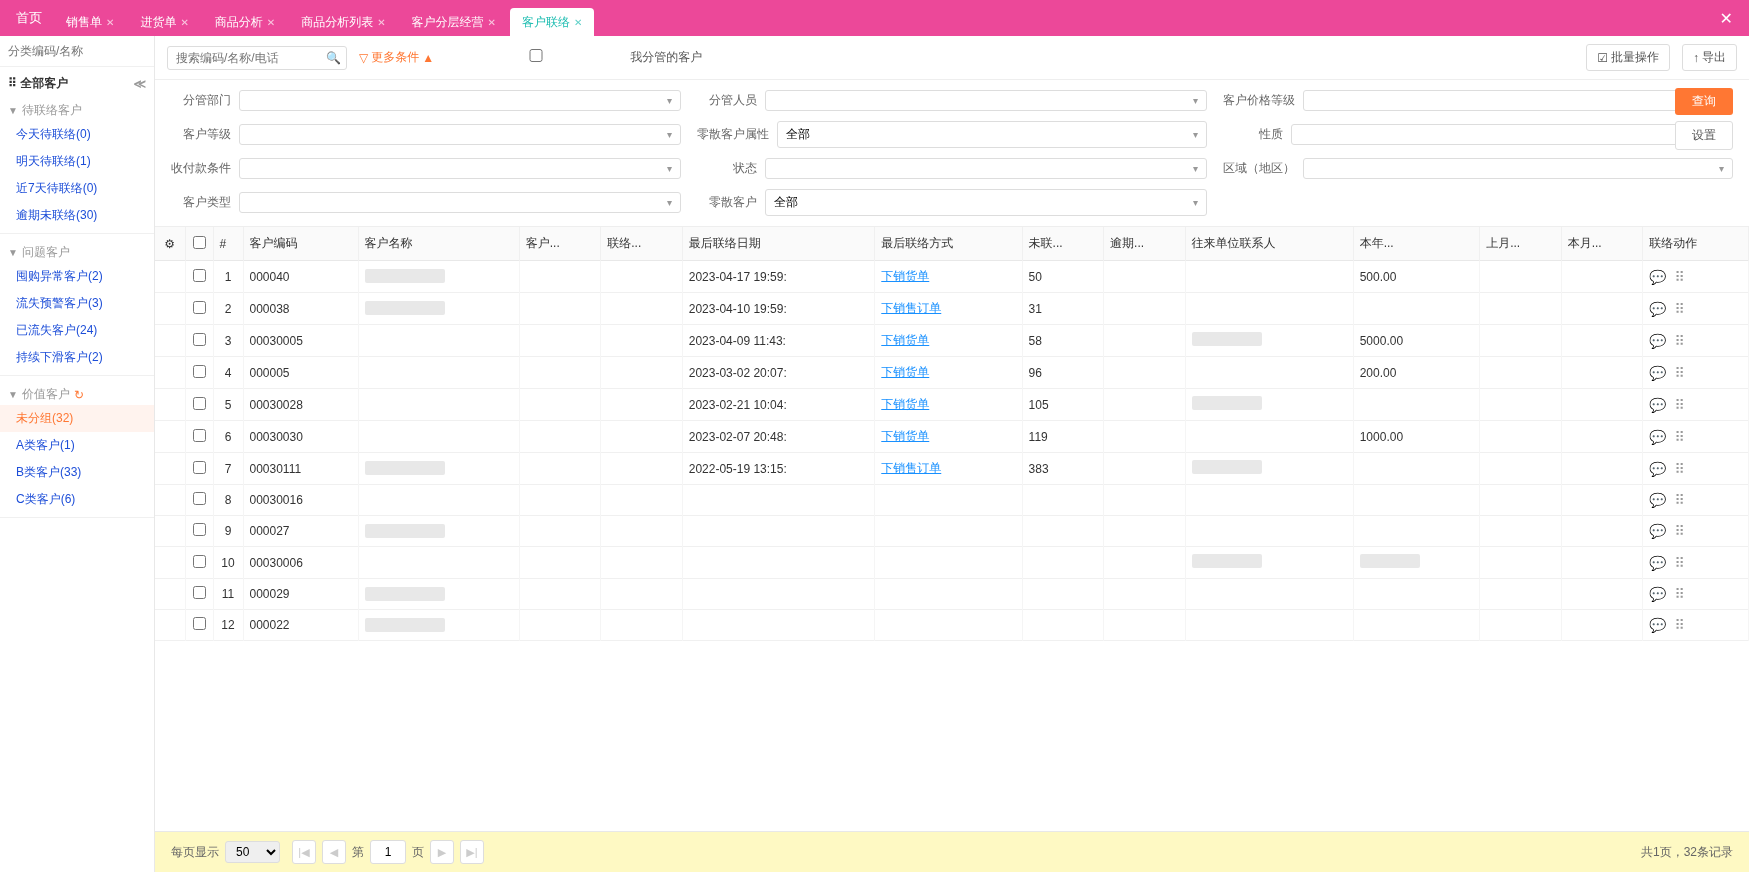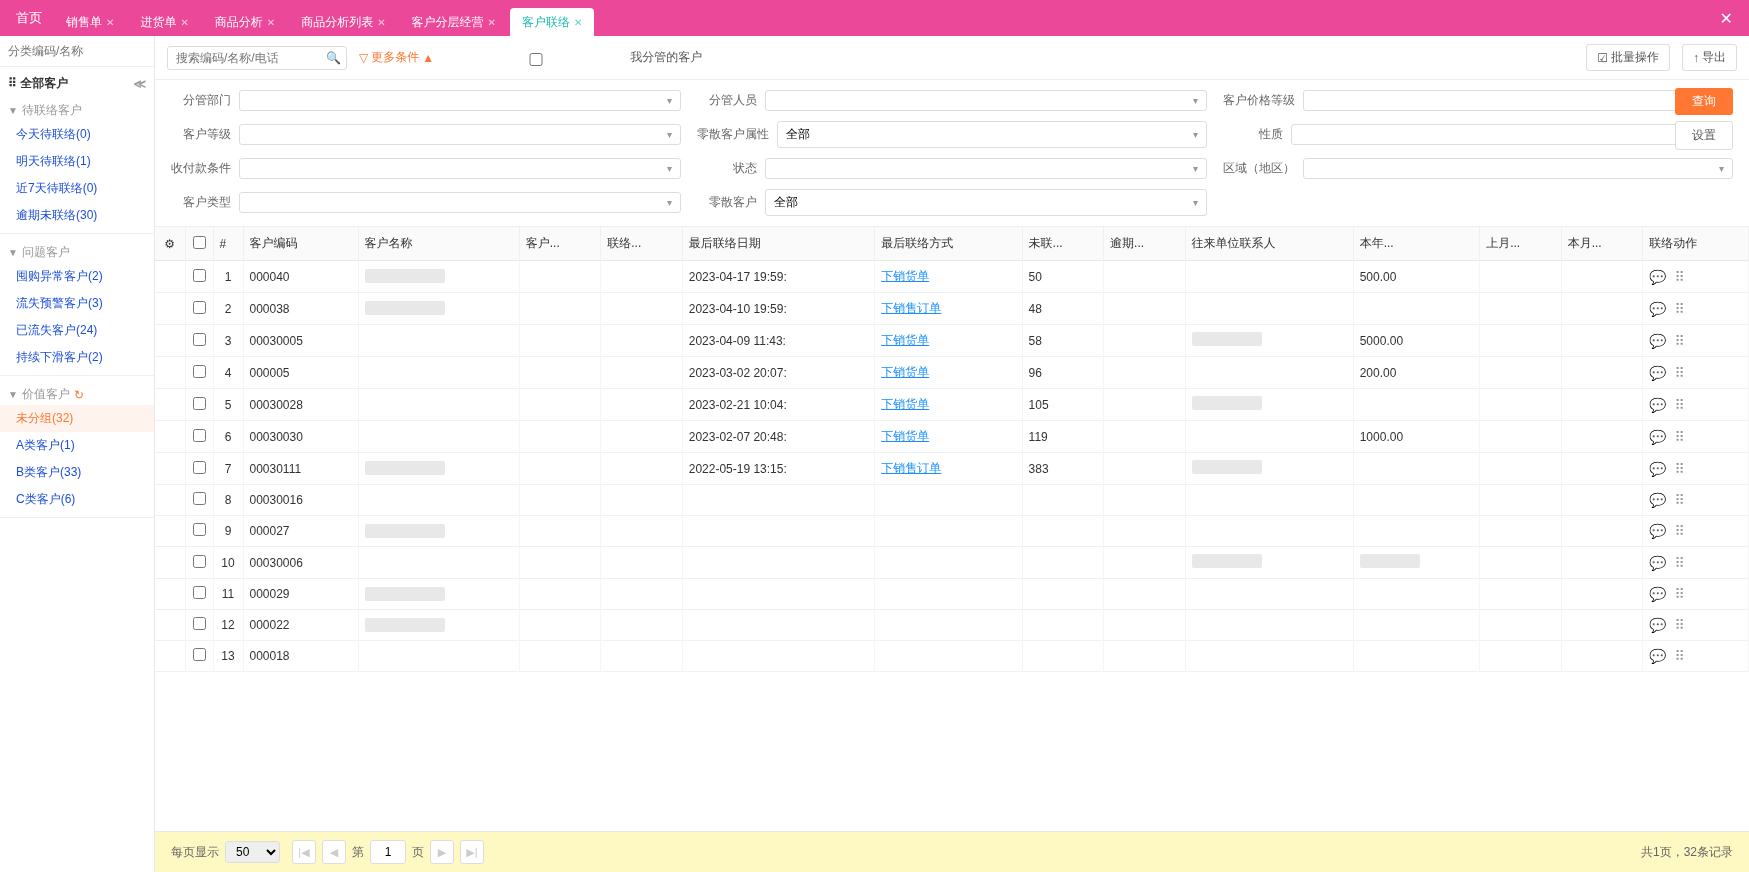--- a/index.html
+++ b/index.html
@@ -145,21 +145,21 @@
     .filter-btn {
       color: #ff7733;
       cursor: pointer;
       display: flex;
       align-items: center;
       gap: 3px;
       font-size: 12px;
     }
     .filter-checkbox {
       display: flex;
-      align-items: flex-end;
+      align-items: flex-start;
       gap: 4px;
       font-size: 12px;
       color: #555;
     }
     .spacer { flex: 1; }
     .action-btn {
       border: 1px solid #ddd;
       background: #fff;
       border-radius: 3px;
       padding: 4px 10px;
@@ -641,21 +641,21 @@
             <tr>
               <td style="text-align: center;"></td>
               <td style="text-align: center;"><input type="checkbox" style=""></td>
               <td style="text-align: center;">2</td>
               <td>000038</td>
               <td><span class="td-blurred" style="width: 80px;">请</span></td>
               <td></td>
               <td></td>
               <td>2023-04-10 19:59:</td>
               <td><span class="td-link">下销售订单</span></td>
-              <td>48</td>
+              <td>31</td>
               <td></td>
               <td></td>
               <td></td>
               <td></td>
               <td></td>
               <td>
     <div class="action-icons">
       <span class="action-icon">💬</span>
       <span class="action-icon">⠿</span>
     </div>
@@ -867,43 +867,20 @@
       <span class="action-icon">⠿</span>
     </div>
   </td>
             </tr>
             <tr>
               <td style="text-align: center;"></td>
               <td style="text-align: center;"><input type="checkbox" style=""></td>
               <td style="text-align: center;">12</td>
               <td>000022</td>
               <td><span class="td-blurred" style="width: 80px;">淡</span></td>
-              <td></td>
-              <td></td>
-              <td></td>
-              <td></td>
-              <td></td>
-              <td></td>
-              <td></td>
-              <td></td>
-              <td></td>
-              <td></td>
-              <td>
-    <div class="action-icons">
-      <span class="action-icon">💬</span>
-      <span class="action-icon">⠿</span>
-    </div>
-  </td>
-            </tr>
-            <tr>
-              <td style="text-align: center;"></td>
-              <td style="text-align: center;"><input type="checkbox" style=""></td>
-              <td style="text-align: center;">13</td>
-              <td>000018</td>
-              <td></td>
               <td></td>
               <td></td>
               <td></td>
               <td></td>
               <td></td>
               <td></td>
               <td></td>
               <td></td>
               <td></td>
               <td></td>

